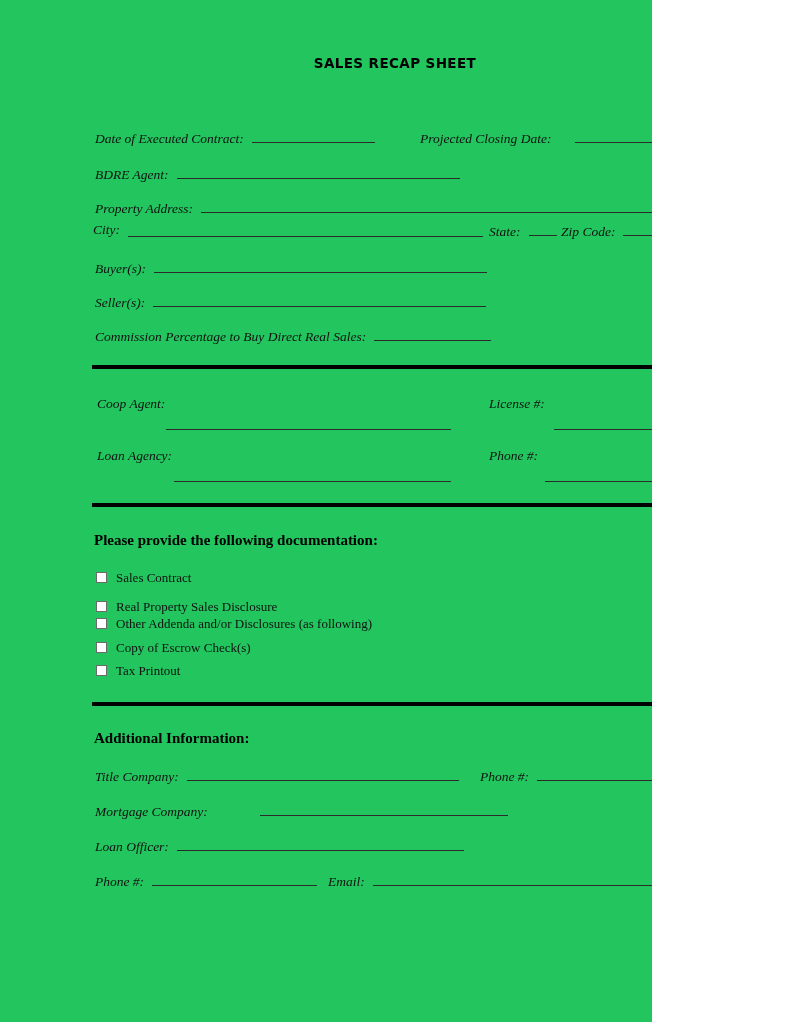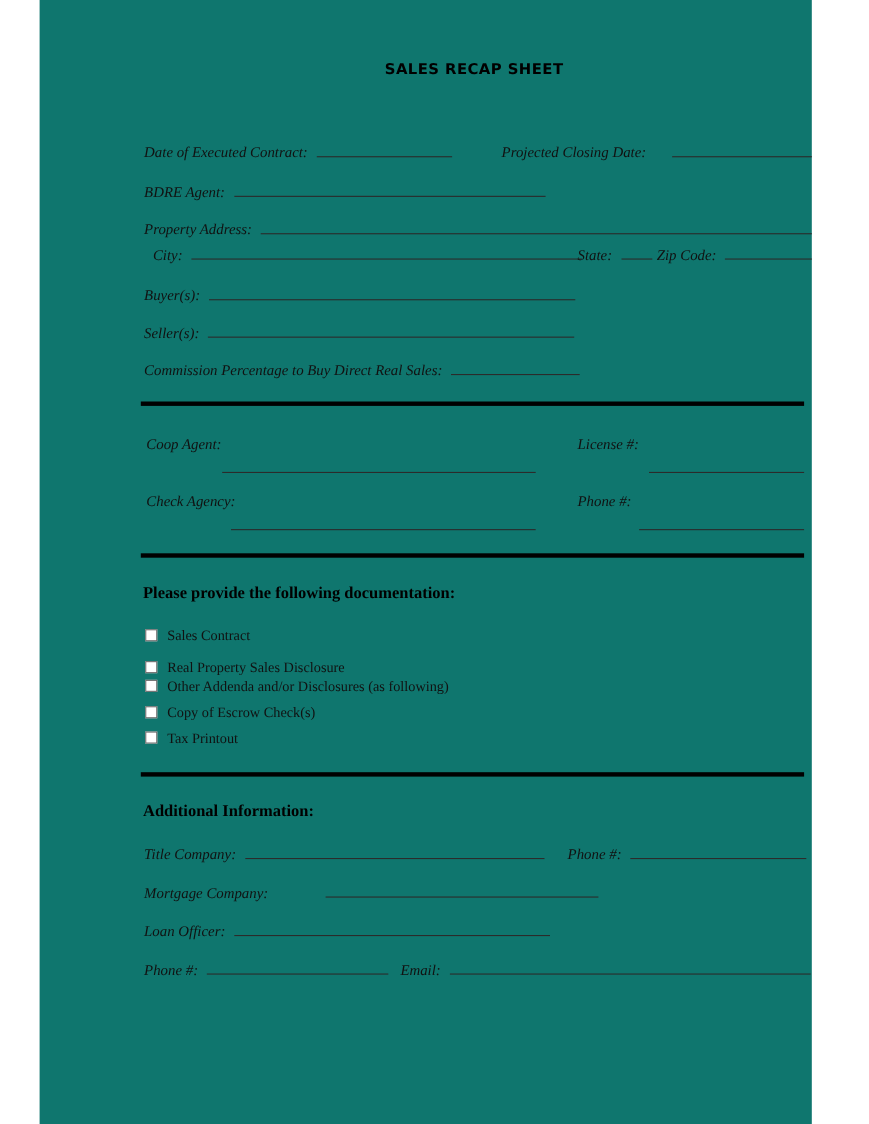--- a/index.html
+++ b/index.html
@@ -2,27 +2,26 @@
 <html><head>
 <meta charset="utf-8">
 <style>
   html, body {
     margin: 0;
     padding: 0;
     background: #ffffff;
   }
   .page {
     position: relative;
-    width: 702px;
+    width: 652px;
     height: 1022px;
-    background: #0f766e;
+    background: #22c55e;
     font-family: "Liberation Serif", serif;
     color: #000000;
     overflow: hidden;
-    margin-left: 36px;
   }
 
   
   .doc-title {
     position: absolute;
     left: 0;
     top: 55px;
     width: 790px;
     text-align: center;
     font-family: "DejaVu Sans", sans-serif;
@@ -121,21 +120,21 @@
   <div class="row" style="left:95px; top:165px;">
     <span class="lbl">BDRE Agent:</span>
     <span class="blank" style="width:283px;"></span>
   </div>
 
   <div class="row" style="left:95px; top:199px;">
     <span class="lbl">Property Address:</span>
     <span class="blank" style="width:503px;"></span>
   </div>
 
-  <div class="row" style="left:103px; top:222px;">
+  <div class="row" style="left:93px; top:222px;align-items:center;">
     <span class="lbl">City:</span>
     <span class="blank" style="width:355px;"></span>
   </div>
 
   <div class="row" style="left:489px; top:222px;">
     <span class="lbl">State:</span>
     <span class="blank" style="width:28px;"></span>
   </div>
 
   <div class="row" style="left:561px; top:222px;">
@@ -164,21 +163,21 @@
     <span class="lbl">Coop Agent:</span>
   </div>
   <div class="rule" style="left:166px; top:429px; width:285px;"></div>
 
   <div class="row" style="left:489px; top:396px;">
     <span class="lbl">License #:</span>
   </div>
   <div class="rule" style="left:554px; top:429px; width:141px;"></div>
 
   <div class="row" style="left:97px; top:448px;">
-    <span class="lbl">Check Agency:</span>
+    <span class="lbl">Loan Agency:</span>
   </div>
   <div class="rule" style="left:174px; top:481px; width:277px;"></div>
 
   <div class="row" style="left:489px; top:448px;">
     <span class="lbl">Phone #:</span>
   </div>
   <div class="rule" style="left:545px; top:481px; width:150px;"></div>
 
   <div class="divider" style="top:503px;"></div>
 

